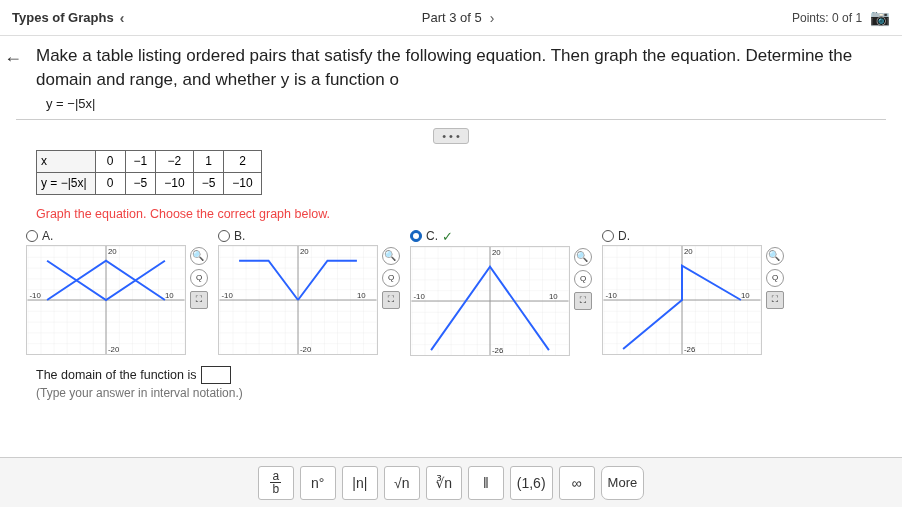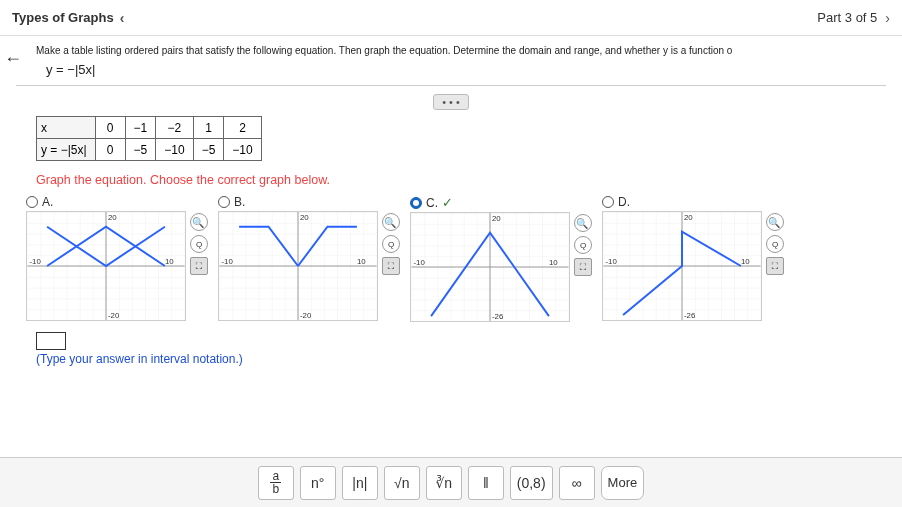--- a/index.html
+++ b/index.html
@@ -74,21 +74,21 @@
     
     .back-arrow {
       position: absolute;
       left: 4px;
       top: 10px;
       font-size: 18px;
       color: #333;
       cursor: pointer;
     }
     .question-text {
-      font-size: 10px;
+      font-size: 17px;
       color: #222;
       margin-left: 20px;
       margin-bottom: 4px;
       line-height: 1.4;
     }
     .equation-line {
       font-size: 13px;
       color: #222;
       margin-left: 30px;
       margin-bottom: 8px;
@@ -236,21 +236,21 @@
     }
     .answer-box {
       width: 30px;
       height: 18px;
       border: 1px solid #333;
       display: inline-block;
       vertical-align: middle;
     }
     .interval-note {
       font-size: 12px;
-      color: #1d4ed8;
+      color: #737373;
       margin-left: 20px;
       margin-top: 2px;
     }
     
     .toolbar {
       height: 50px;
       background: #f5f5f5;
       border-top: 1px solid #ccc;
       display: flex;
       align-items: center;
@@ -296,20 +296,24 @@
 <div class="main-container">
 
   <div class="header">
     <div class="header-left">
       <span>Types of Graphs</span>
       <span class="nav-arrow">‹</span>
     </div>
     <div class="header-center">
       <span>Part 3 of 5</span>
       <span class="nav-arrow">›</span>
+    </div>
+    <div class="header-right">
+      <span class="points-badge">Points: 0 of 1</span>
+      <span class="camera-icon">📷</span>
     </div>
   </div>
 
   <div class="content">
     
     <span class="back-arrow">←</span>
 
     
     <div class="question-text">Make a table listing ordered pairs that satisfy the following equation. Then graph the equation. Determine the domain and range, and whether y is a function o</div>
 
@@ -490,20 +494,21 @@
             <button class="graph-btn" style="font-size:8px">Q</button>
             <button class="graph-expand-btn">⛶</button>
           </div>
         </div>
       </div>
 
     </div>
 
     
     <div class="domain-section">
+      <span>The domain of the function is</span>
       <span class="answer-box"></span>
     </div>
     <div class="interval-note">(Type your answer in interval notation.)</div>
   </div>
 
   <div class="toolbar">
     <button class="toolbar-btn">
       <span style="font-size:12px; display:flex; flex-direction:column; align-items:center; line-height:1;">
         <span style="border-bottom:1px solid #333; padding:0 2px;">a</span>
         <span style="padding:0 2px;">b</span>
@@ -518,21 +523,21 @@
     <button class="toolbar-btn">
       <span>√n</span>
     </button>
     <button class="toolbar-btn">
       <span>∛n</span>
     </button>
     <button class="toolbar-btn">
       <span>‖</span>
     </button>
     <button class="toolbar-btn">
-      <span>(0,8)</span>
+      <span>(1,6)</span>
     </button>
     <button class="toolbar-btn">
       <span>∞</span>
     </button>
     <button class="toolbar-btn toolbar-btn-more">
       <span>More</span>
     </button>
   </div>
 </div>
 

